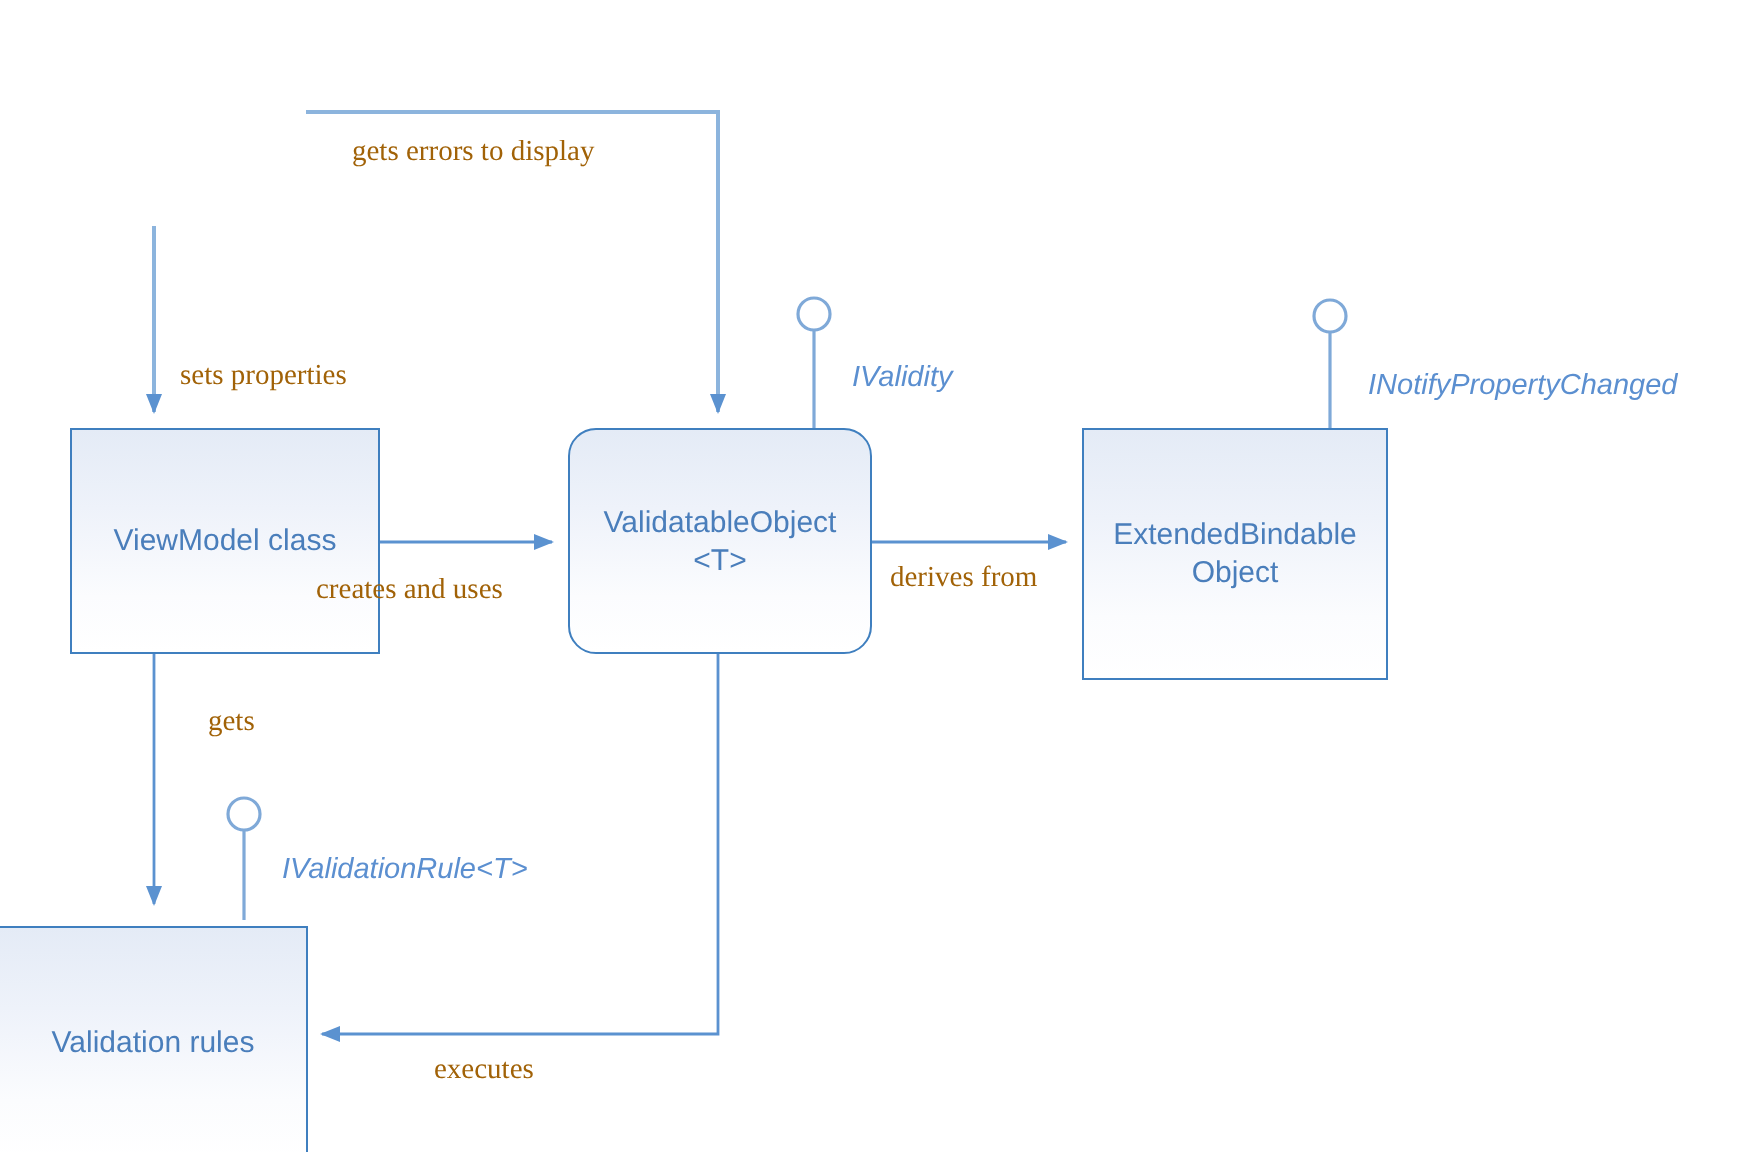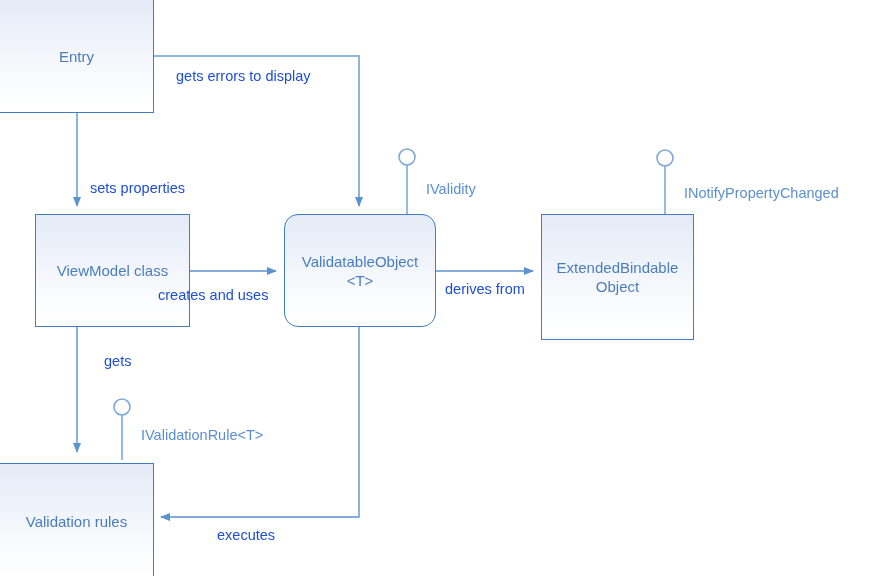--- a/index.html
+++ b/index.html
@@ -39,33 +39,34 @@
     color: #4a7ebb;
     font-size: 15px;
     line-height: 19px;
     font-family: "Liberation Sans", sans-serif;
     letter-spacing: 0px;
     padding: 0 6px;
     white-space: pre-line;
   }
   .edge-label {
     position: absolute;
-    color: #1d4ed8;
+    color: #a16207;
     font-size: 14.5px;
     line-height: 17px;
-    font-family: Liberation Sans, sans-serif;
+    font-family: Liberation Serif, serif;
     white-space: nowrap;
   }
   .iface-label {
     position: absolute;
     color: #5b8fd0;
     font-size: 14.5px;
     line-height: 17px;
     font-family: "Liberation Sans", sans-serif;
     white-space: nowrap;
+    font-style: italic;
   }
 </style>
 </head>
 <body>
 
 <div id="diagram-canvas">
 
   <svg class="layer" viewBox="0 0 874 576">
     <defs>
       <marker id="arrow" markerWidth="10" markerHeight="8" refX="9" refY="4" orient="auto" markerUnits="userSpaceOnUse">
@@ -111,23 +112,20 @@
       <circle cx="407" cy="157" r="8" fill="#ffffff" stroke="#7fa9d8" stroke-width="1.6"></circle>
     </g>
     <g>
       <circle cx="665" cy="158" r="8" fill="#ffffff" stroke="#7fa9d8" stroke-width="1.6"></circle>
     </g>
     <g>
       <circle cx="122" cy="407" r="8" fill="#ffffff" stroke="#7fa9d8" stroke-width="1.6"></circle>
     </g>
   </svg>
 
-  <div class="node-box" style="left:-1px; top:-1px; width:155px; height:114px;">
-    <span class="node-label">Entry</span>
-  </div>
 
   <div class="node-box" style="left:-1px; top:214px; width:155px; height:113px;margin-left:36px;">
     <span class="node-label">ViewModel class</span>
   </div>
 
   <div class="node-box" style="left:284px; top:214px; width:152px; height:113px;border-radius:14px;">
     <span class="node-label">ValidatableObject
 &lt;T&gt;</span>
   </div>
 

